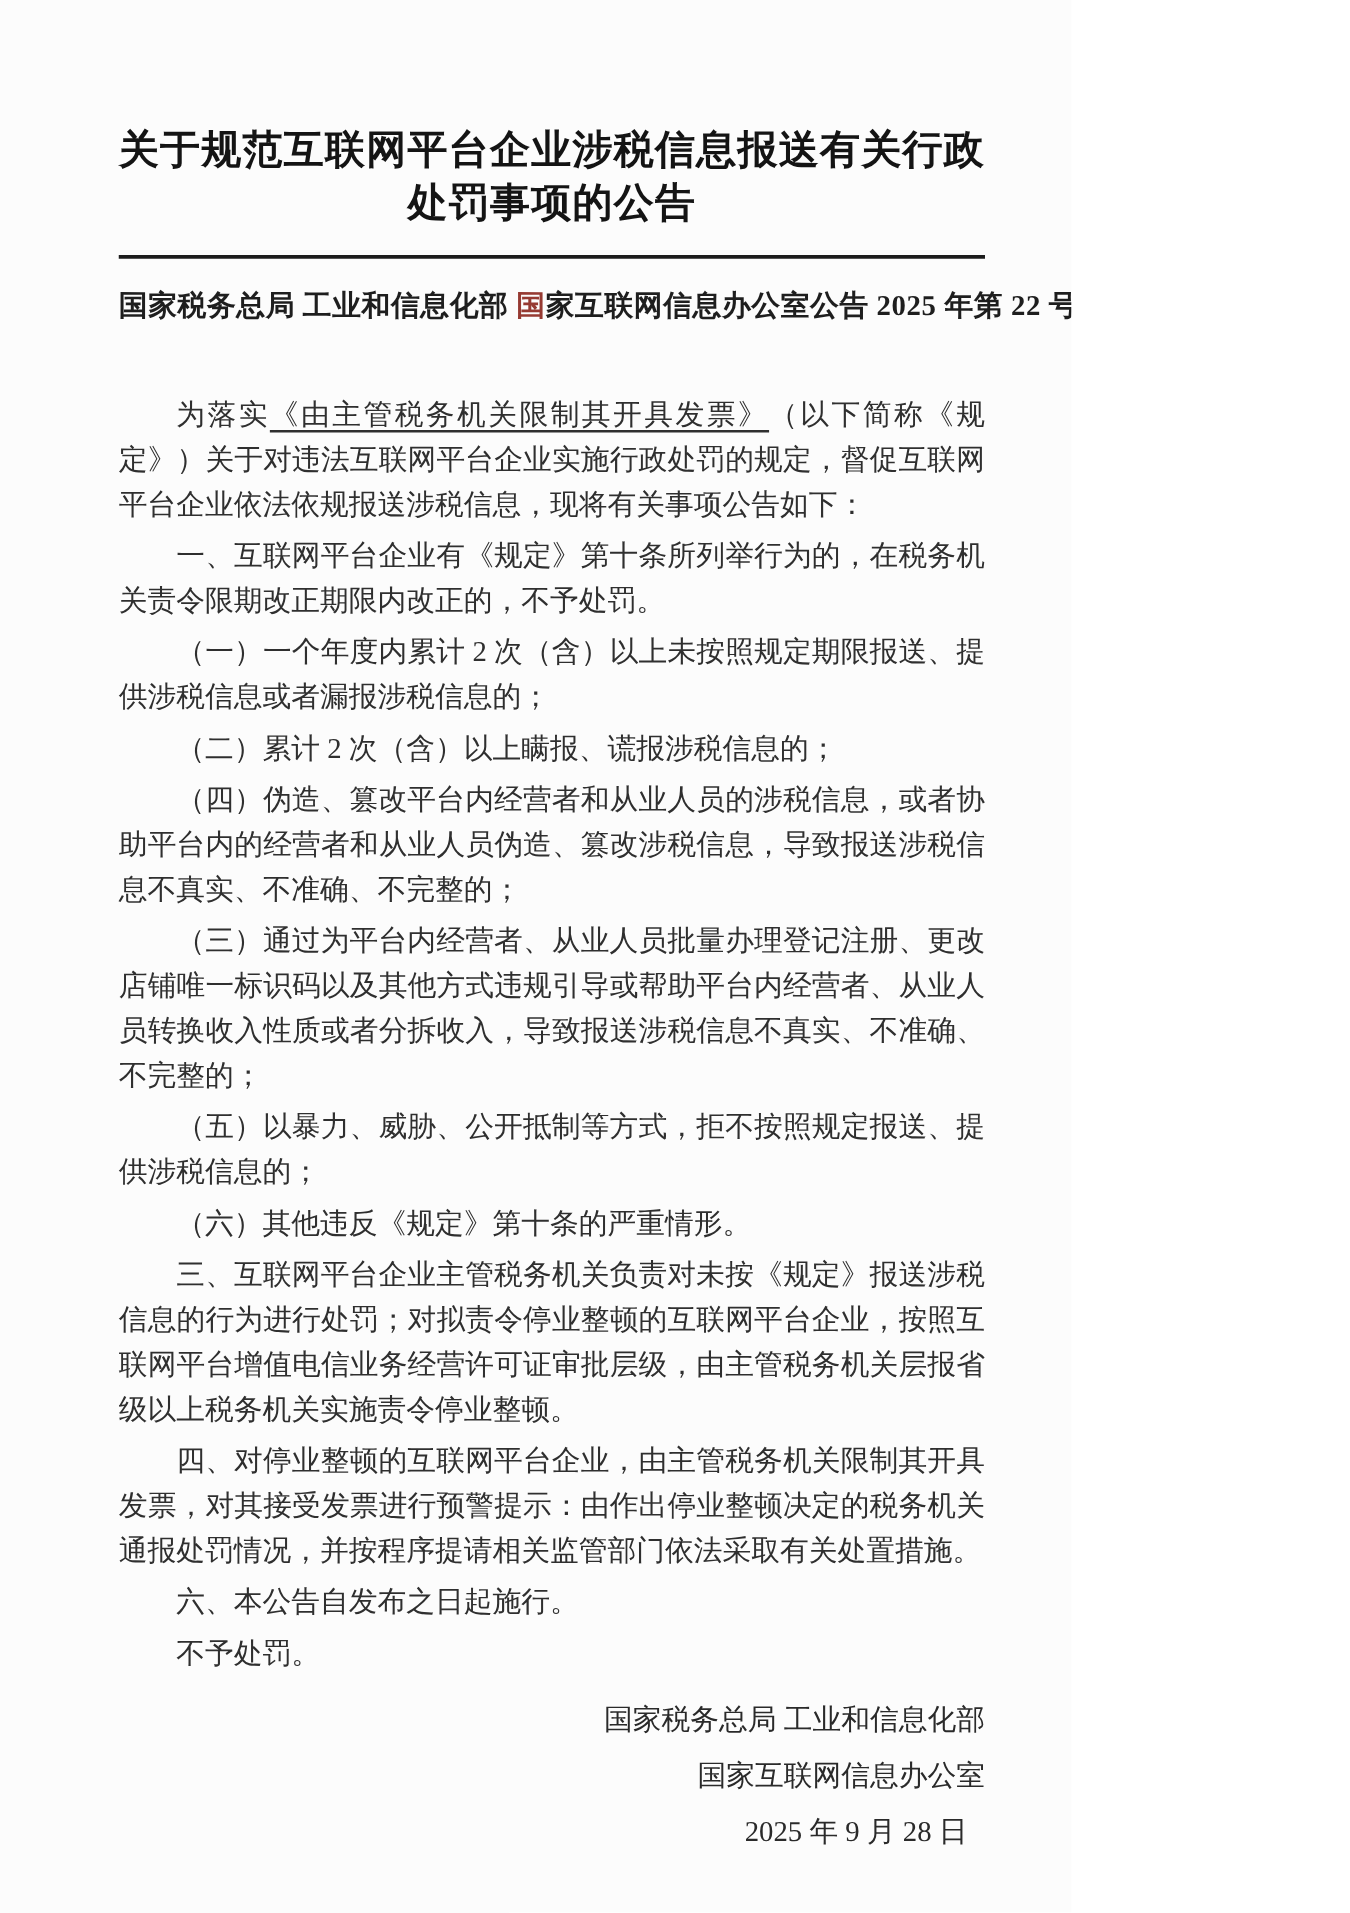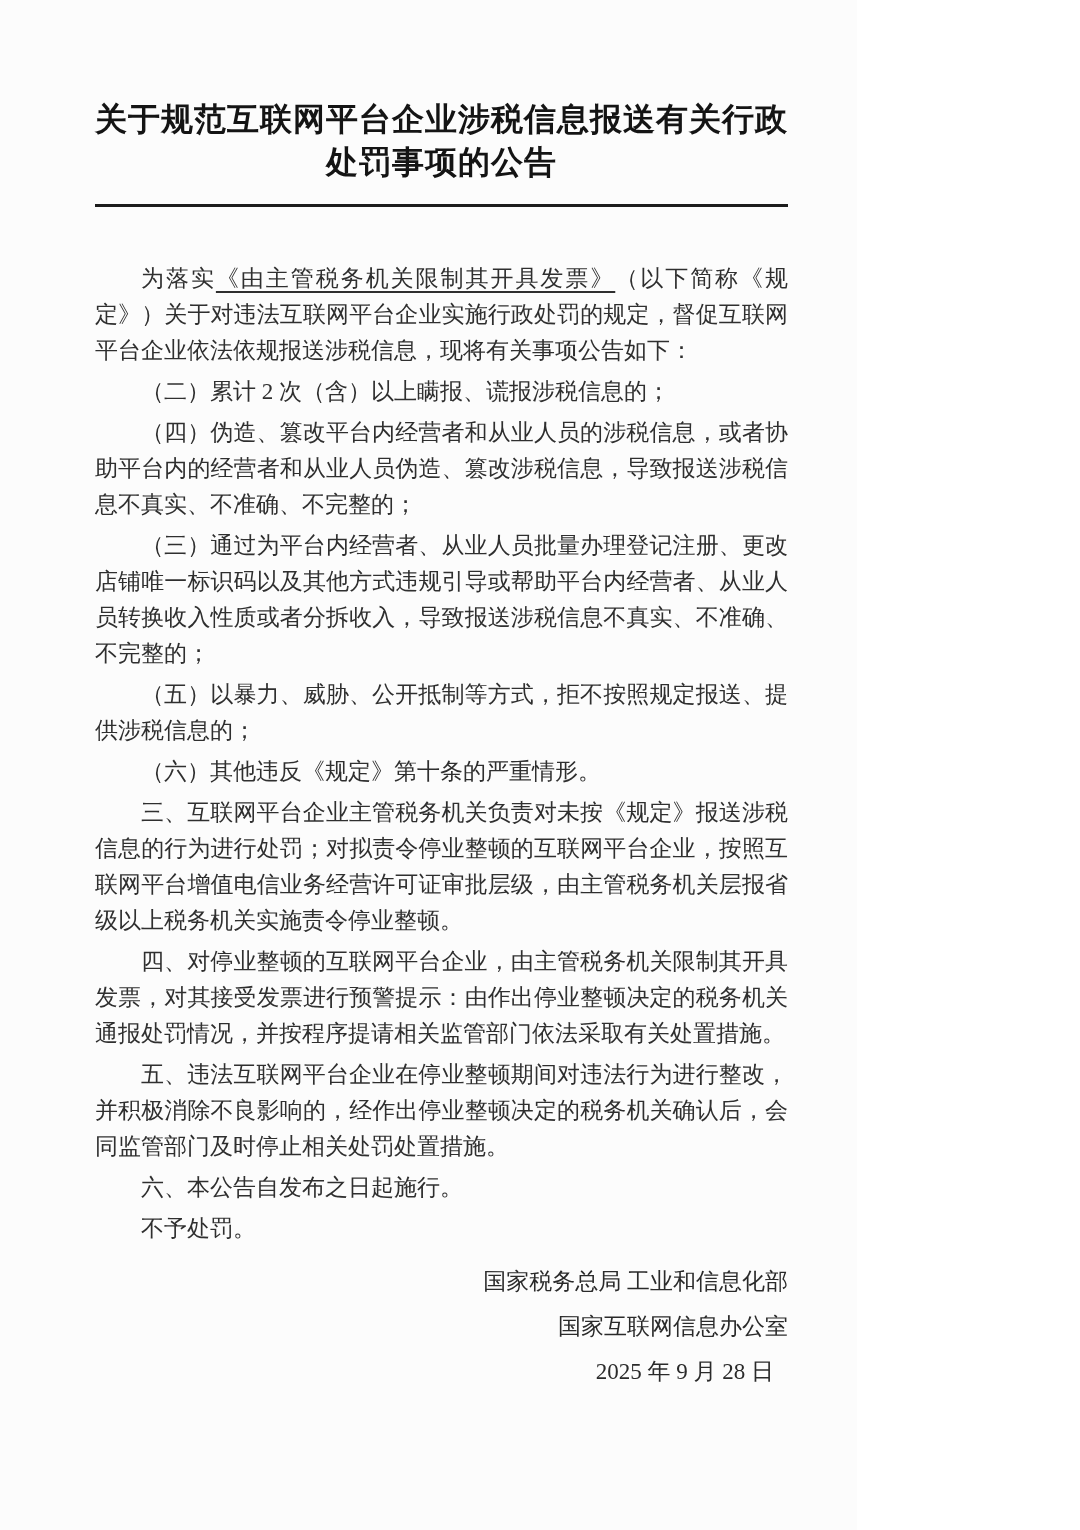--- a/index.html
+++ b/index.html
@@ -68,33 +68,35 @@
 </style>
 </head>
 <body>
 
 <div class="page">
 
   <h1 class="title">关于规范互联网平台企业涉税信息报送有关行政处罚事项的公告</h1>
 
   <div class="rule"></div>
 
+  <div class="subtitle"><span>国家税务总局 工业和信息化部 </span><span class="red">国</span><span>家互联网信息办公室公告 2025 年第 22 号</span></div>
 
   <div class="bodytext">
 
     <p class="para"><span>为落实</span><span class="reg-link">《由主管税务机关限制其开具发票》</span><span>（以下简称《规定》）关于对违法互联网平台企业实施行政处罚的规定，督促互联网平台企业依法依规报送涉税信息，现将有关事项公告如下：</span></p>
 
+    <p class="para">一、互联网平台企业有《规定》第十条所列举行为的，在税务机关责令限期改正期限内改正的，不予处罚。</p>
+    <p class="para">（一）一个年度内累计 2 次（含）以上未按照规定期限报送、提供涉税信息或者漏报涉税信息的；</p>
     <p class="para">（二）累计 2 次（含）以上瞒报、谎报涉税信息的；</p>
     <p class="para">（四）伪造、篡改平台内经营者和从业人员的涉税信息，或者协助平台内的经营者和从业人员伪造、篡改涉税信息，导致报送涉税信息不真实、不准确、不完整的；</p>
     <p class="para">（三）通过为平台内经营者、从业人员批量办理登记注册、更改店铺唯一标识码以及其他方式违规引导或帮助平台内经营者、从业人员转换收入性质或者分拆收入，导致报送涉税信息不真实、不准确、不完整的；</p>
     <p class="para">（五）以暴力、威胁、公开抵制等方式，拒不按照规定报送、提供涉税信息的；</p>
     <p class="para">（六）其他违反《规定》第十条的严重情形。</p>
     <p class="para">三、互联网平台企业主管税务机关负责对未按《规定》报送涉税信息的行为进行处罚；对拟责令停业整顿的互联网平台企业，按照互联网平台增值电信业务经营许可证审批层级，由主管税务机关层报省级以上税务机关实施责令停业整顿。</p>
     <p class="para">四、对停业整顿的互联网平台企业，由主管税务机关限制其开具发票，对其接受发票进行预警提示：由作出停业整顿决定的税务机关通报处罚情况，并按程序提请相关监管部门依法采取有关处置措施。</p>
-    <p class="para">五、违法互联网平台企业在停业整顿期间对违法行为进行整改，并积极消除不良影响的，经作出停业整顿决定的税务机关确认后，会同监管部门及时停止相关处罚处置措施。</p>
     <p class="para">六、本公告自发布之日起施行。</p>
     <p class="para">不予处罚。</p>
   </div>
 
   <div class="signature">
     <p>国家税务总局 工业和信息化部</p>
     <p>国家互联网信息办公室</p>
     <p class="date">2025 年 9 月 28 日</p>
   </div>
 

